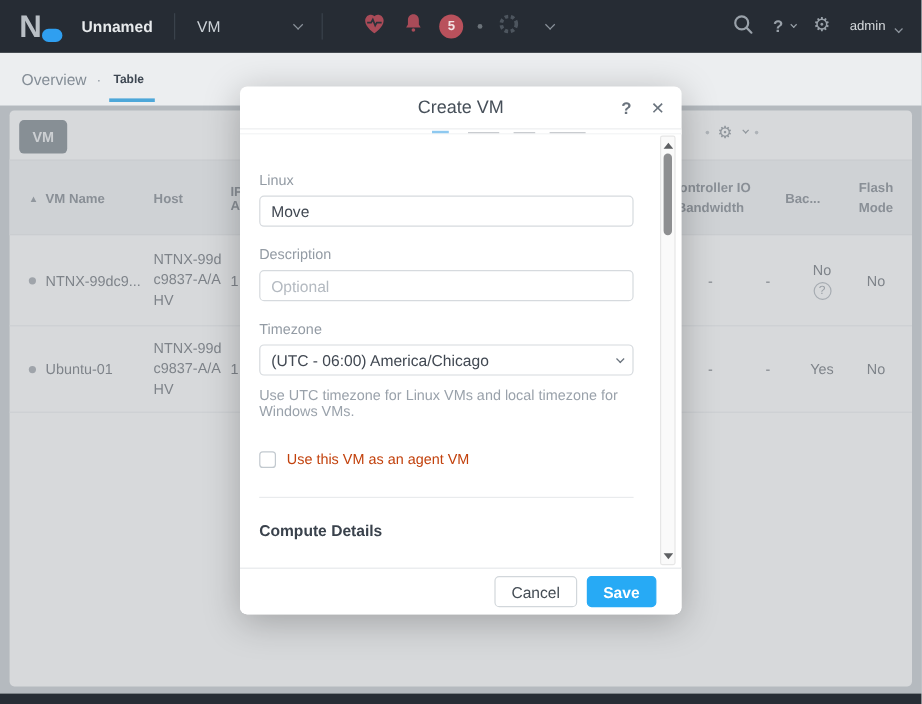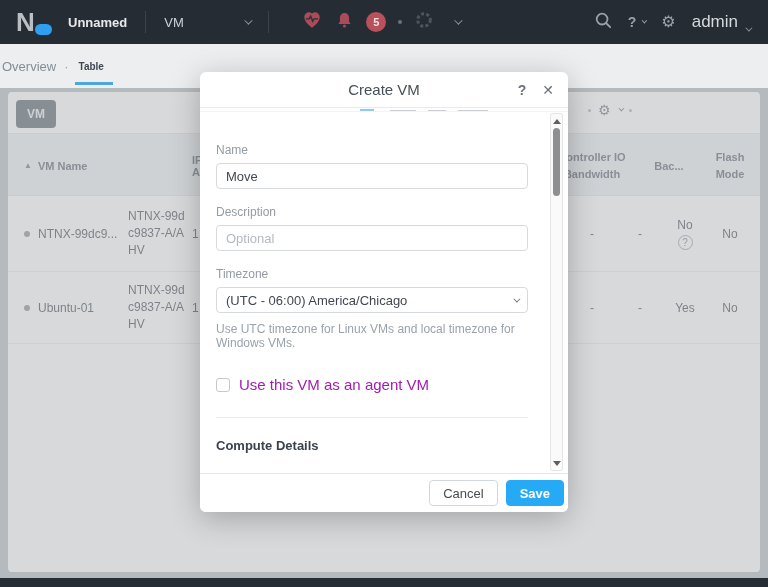--- a/index.html
+++ b/index.html
@@ -20,26 +20,26 @@
   .chev { display:inline-block; width:6px; height:6px; border-right:1.5px solid currentColor;
     border-bottom:1.5px solid currentColor; transform:rotate(45deg) translateY(-2px); }
   .tb-chev { color:#8b939c; margin-left:8px; }
   .tb-icons { display:flex; align-items:center; gap:12px; margin-left:14px; }
   .badge5 { width:20px; height:20px; border-radius:50%; background:#b9515c; color:#f2e2e4;
     font-size:11px; font-weight:700; text-align:center; line-height:20px; }
   .tinydot { width:4px; height:4px; border-radius:50%; background:#6c737a; }
   .tb-right { margin-left:auto; display:flex; align-items:center; gap:16px; margin-right:18px; color:#99a1a9; }
   .tb-help { font-size:14px; font-weight:700; display:flex; align-items:center; gap:5px; }
   .gear-glyph { font-size:16px; line-height:16px; }
-  .tb-admin { color:#d5d9dc; font-size:17px; display:flex; align-items:flex-end; gap:7px; }
+  .tb-admin { color:#d5d9dc; font-size:11px; display:flex; align-items:flex-end; gap:7px; }
 
   
   .subnav { position:absolute; top:44px; left:0; width:768px; height:44px;
     background:#eceef0; display:flex; align-items:center; z-index:6; }
-  .sn-tab1 { margin-left:2px; color:#848d96; font-size:13px; }
+  .sn-tab1 { margin-left:18px; color:#848d96; font-size:13px; }
   .sn-dot { color:#9aa2aa; margin:0 8px; font-size:13px; }
   .sn-tab2 { position:relative; color:#3e4752; font-size:10px; font-weight:700; padding:13px 2px; }
   .sn-underline { position:absolute; left:-2px; bottom:0; width:38px; height:3px; background:#4da7d9; }
   .sn-actions { margin-left:auto; margin-right:12px; display:flex; gap:22px; }
   .sn-link { color:#2aa2e8; font-size:13px; font-weight:600; }
 
   
   .content { position:absolute; top:88px; left:0; width:768px; height:490px; background:#b9bfc5; }
   .tablewrap { position:absolute; left:8px; top:4px; width:752px; height:480px;
     background:#fff; border-radius:4px; }
@@ -94,27 +94,27 @@
   .f-label { font-size:12px; color:#939ba4; margin-top:16px; margin-bottom:6px; }
   .f-input { width:312px; height:26px; border:1px solid #d6dade; border-radius:4px; padding:0 9px;
     font-size:13px; color:#414852; font-family:"Liberation Sans", sans-serif; outline:none; background:#fff; }
   .f-input::placeholder { color:#b4bac1; }
   .f-select { width:312px; height:26px; border:1px solid #d6dade; border-radius:4px; padding:0 9px;
     font-size:13px; color:#414852; display:flex; align-items:center; background:#fff; }
   .f-select .chev { margin-left:auto; color:#6a737d; width:5px; height:5px; }
   .f-help { font-size:12px; color:#9aa2ab; margin-top:9px; }
   .checkrow { display:flex; align-items:center; gap:9px; margin-top:26px; }
   .checkbox { width:14px; height:14px; border:1px solid #c2c9cf; border-radius:3px; background:#fff; }
-  .checklabel { font-size:15px; color:#a21caf; }
+  .checklabel { font-size:12px; color:#c2410c; }
   .m-divider { height:1px; background:#e9ebed; margin-top:24px; }
   .sec-h2 { margin-top:20px; }
 
   .m-footer { position:absolute; left:0; bottom:0; width:368px; height:39px; background:#fff;
     border-top:1px solid #e6e9eb; display:flex; align-items:center; justify-content:flex-end;
-    gap:8px; padding-right:4px; }
+    gap:8px; padding-right:21px; }
   .btn { height:26px; border-radius:4px; font-size:13px; font-family:"Liberation Sans", sans-serif; cursor:pointer; }
   .btn-cancel { background:#fff; border:1px solid #d2d7db; color:#444c54; padding:0 13px; }
   .btn-save { background:#27aaf5; border:1px solid #27aaf5; color:#fff; font-weight:600; padding:0 13px; }
 
   .m-scroll { position:absolute; right:5px; top:41px; width:13px; height:358px; background:#fafafa;
     border:1px solid #e6e6e6; border-radius:2px; }
   .s-arrow { position:absolute; left:0; width:11px; height:12px; display:flex; align-items:center; justify-content:center; }
   .tri-up { width:0; height:0; border-left:4px solid transparent; border-right:4px solid transparent;
     border-bottom:5px solid #5e6063; }
   .tri-dn { width:0; height:0; border-left:4px solid transparent; border-right:4px solid transparent;
@@ -196,20 +196,23 @@
         <span class="chev" style="width:4px;height:4px"></span>
         <span class="mini-dot"></span>
       </div>
 
 
       <div class="thead">
         <div class="th" style="left:16px;width:100px">
           <span class="sortasc">▲</span>
           <span>VM Name</span>
         </div>
+        <div class="th" style="left:120px;width:60px">
+          <span>Host</span>
+        </div>
         <div class="th" style="left:184px;width:70px">
           <span style="width:70px;word-spacing:60px">IP Addresses</span>
         </div>
         <div class="th center" style="left:540px;width:88px;line-height:17px">
           <span>Controller IO Bandwidth</span>
         </div>
         <div class="th center" style="left:642px;width:38px">
           <span>Bac...</span>
         </div>
         <div class="th center" style="left:698px;width:48px;line-height:17px">
@@ -283,21 +286,21 @@
     </div>
     <div class="m-sliver">
       <span class="bluebit"></span>
       <span class="graybit" style="left:190px;width:26px"></span>
       <span class="graybit" style="left:228px;width:18px"></span>
       <span class="graybit" style="left:258px;width:30px"></span>
     </div>
 
     <div class="m-body">
 
-      <div class="f-label">Name</div>
+      <div class="f-label">Linux</div>
       <input class="f-input" type="text" value="Move" style="">
 
       <div class="f-label">Description</div>
       <input class="f-input" type="text" placeholder="Optional" style="">
 
       <div class="f-label">Timezone</div>
       <div class="f-select">
         <span>(UTC - 06:00) America/Chicago</span>
         <span class="chev"></span>
       </div>

